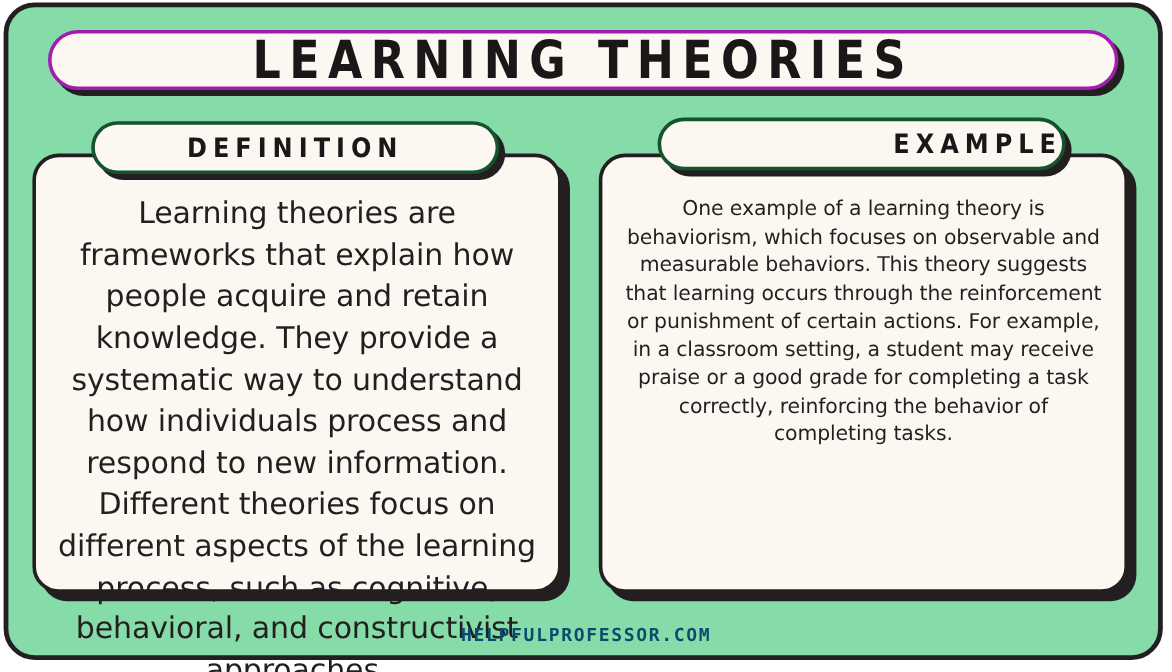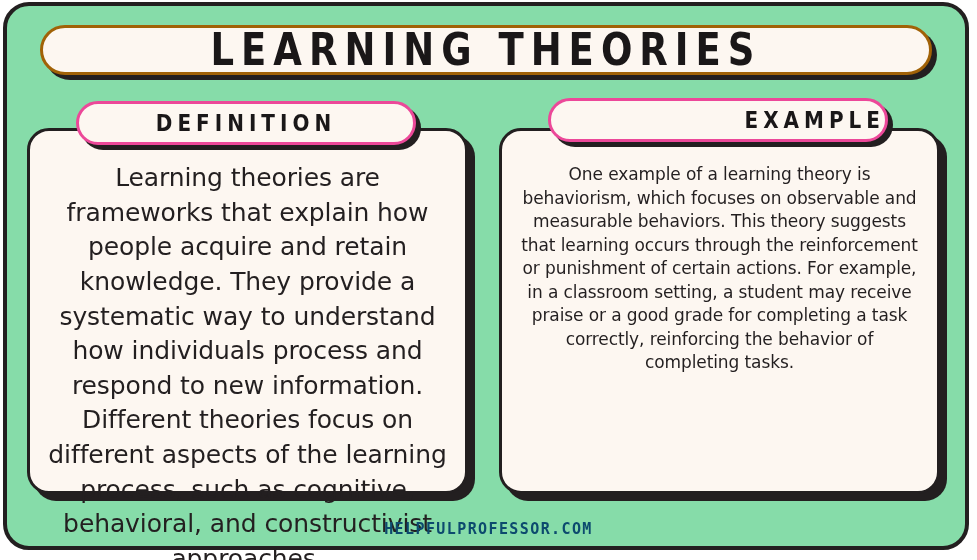--- a/index.html
+++ b/index.html
@@ -42,21 +42,21 @@
     background: #231f20;
     border-radius: 26px;
   }
   .title-pill {
     position: absolute;
     left: 40px;
     top: 25px;
     width: 892px;
     height: 50px;
     background: #fdf7f1;
-    border: 3px solid #a16207;
+    border: 3px solid #a21caf;
     border-radius: 26px;
     box-sizing: border-box;
     display: flex;
     align-items: center;
     justify-content: center;
   }
   .title-text {
     font-family: "DejaVu Sans", sans-serif;
     font-weight: bold;
     font-size: 37px;
@@ -123,21 +123,21 @@
 
   
   .badge-shadow {
     position: absolute;
     background: #231f20;
     border-radius: 22px;
   }
   .badge {
     position: absolute;
     background: #fdf7f1;
-    border: 3px solid #ec4899;
+    border: 3px solid #14532d;
     border-radius: 22px;
     box-sizing: border-box;
     display: flex;
     align-items: center;
     justify-content: center;
   }
   .badge-text {
     font-family: "DejaVu Sans", sans-serif;
     font-weight: bold;
     font-size: 20px;

